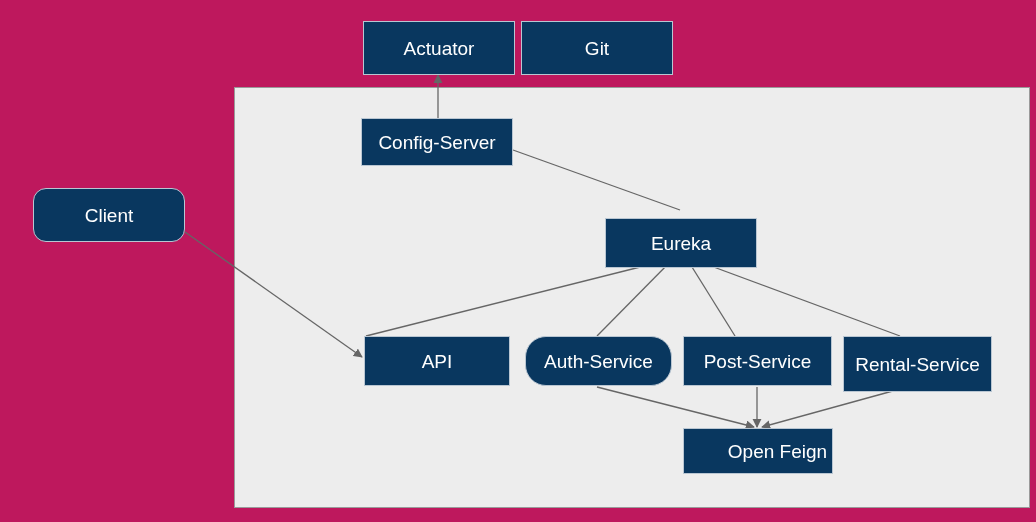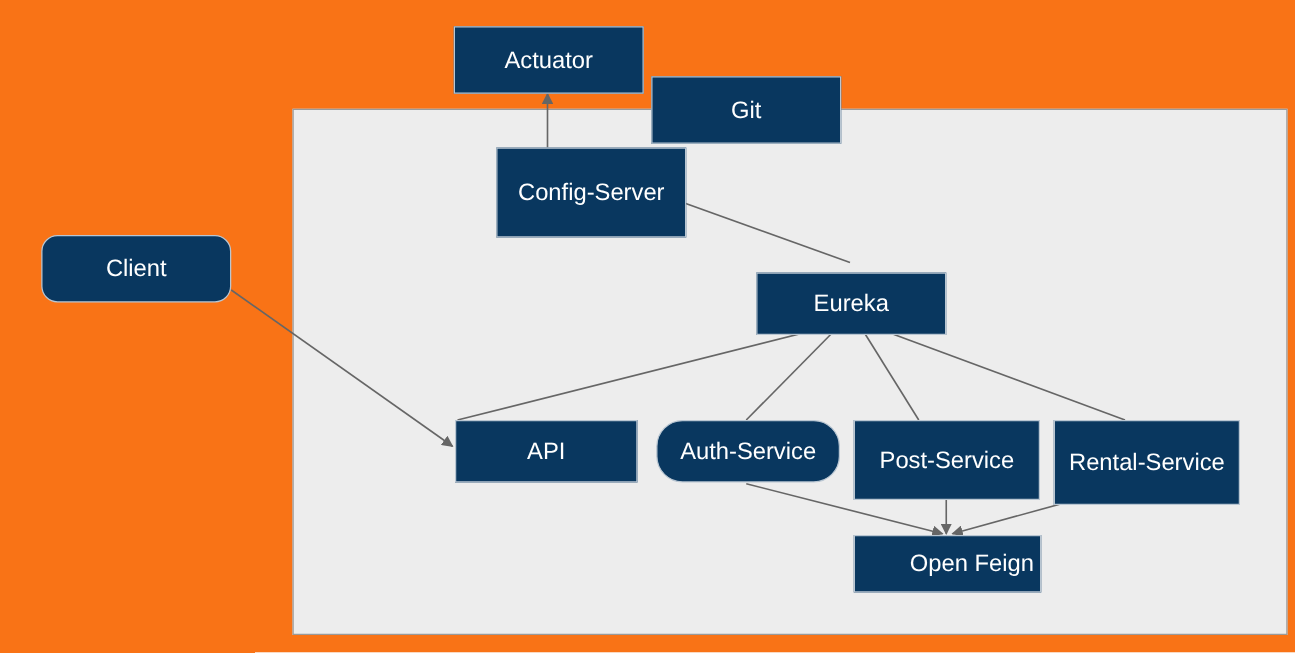--- a/index.html
+++ b/index.html
@@ -8,21 +8,21 @@
     padding: 0;
     background: #ffffff;
   }
   body {
     font-family: "Liberation Sans", sans-serif;
   }
   #canvas {
     position: relative;
     width: 1036px;
     height: 522px;
-    background: #f97316;
+    background: #be185d;
     overflow: hidden;
   }
   #edges {
     position: absolute;
     left: 0;
     top: 0;
     width: 1036px;
     height: 522px;
     pointer-events: none;
   }
@@ -95,42 +95,42 @@
       </g>
       <g>
         <polyline points="900,389 762,427" fill="none" stroke="#666666" stroke-width="1.3" marker-end="url(#arrowhead)"></polyline>
       </g>
     </svg>
 
   <div id="nodes-layer">
       <div class="node" style="left: 363px; top: 21px; width: 152px; height: 54px; background: rgb(9, 55, 95); border-color: rgb(185, 198, 210); color: rgb(255, 255, 255);">
         <span class="node-label">Actuator</span>
       </div>
-      <div class="node" style="left: 521px; top: 21px; width: 152px; height: 54px; background: rgb(9, 55, 95); border-color: rgb(185, 198, 210); color: rgb(255, 255, 255); margin-top: 40px;">
+      <div class="node" style="left: 521px; top: 21px; width: 152px; height: 54px; background: rgb(9, 55, 95); border-color: rgb(185, 198, 210); color: rgb(255, 255, 255);">
         <span class="node-label">Git</span>
       </div>
-      <div class="node" style="left: 361px; top: 118px; width: 152px; height: 72px; background: rgb(9, 55, 95); border-color: rgb(185, 198, 210); color: rgb(255, 255, 255); margin-left: 36px;">
+      <div class="node" style="left: 361px; top: 118px; width: 152px; height: 48px; background: rgb(9, 55, 95); border-color: rgb(185, 198, 210); color: rgb(255, 255, 255);">
         <span class="node-label">Config-Server</span>
       </div>
       <div class="node" style="left: 33px; top: 188px; width: 152px; height: 54px; background: rgb(9, 55, 95); border-color: rgb(185, 198, 210); color: rgb(255, 255, 255); border-radius: 13px;">
         <span class="node-label">Client</span>
       </div>
       <div class="node" style="left: 605px; top: 207px; width: 152px; height: 50px; background: rgb(9, 55, 95); border-color: rgb(185, 198, 210); color: rgb(255, 255, 255); margin-top: 11px;">
         <span class="node-label">Eureka</span>
       </div>
       <div class="node" style="left: 364px; top: 336px; width: 146px; height: 50px; background: rgb(9, 55, 95); border-color: rgb(185, 198, 210); color: rgb(255, 255, 255);">
         <span class="node-label">API</span>
       </div>
       <div class="node" style="left: 525px; top: 336px; width: 147px; height: 50px; background: rgb(9, 55, 95); border-color: rgb(185, 198, 210); color: rgb(255, 255, 255); border-radius: 21px;">
         <span class="node-label">Auth-Service</span>
       </div>
-      <div class="node" style="left: 683px; top: 336px; width: 149px; height: 64px; background: rgb(9, 55, 95); border-color: rgb(185, 198, 210); color: rgb(255, 255, 255);">
+      <div class="node" style="left: 683px; top: 336px; width: 149px; height: 50px; background: rgb(9, 55, 95); border-color: rgb(185, 198, 210); color: rgb(255, 255, 255);">
         <span class="node-label">Post-Service</span>
       </div>
-      <div class="node" style="left: 843px; top: 336px; width: 149px; height: 68px; background: rgb(9, 55, 95); border-color: rgb(185, 198, 210); color: rgb(255, 255, 255);">
+      <div class="node" style="left: 843px; top: 336px; width: 149px; height: 56px; background: rgb(9, 55, 95); border-color: rgb(185, 198, 210); color: rgb(255, 255, 255);">
         <span class="node-label">Rental-Service</span>
       </div>
       <div class="node" style="left: 683px; top: 428px; width: 150px; height: 46px; background: rgb(9, 55, 95); border-color: rgb(185, 198, 210); color: rgb(255, 255, 255); padding-left: 43px;">
         <span class="node-label">Open Feign</span>
       </div>
     </div>
 
 </div>
 
 </body></html>

